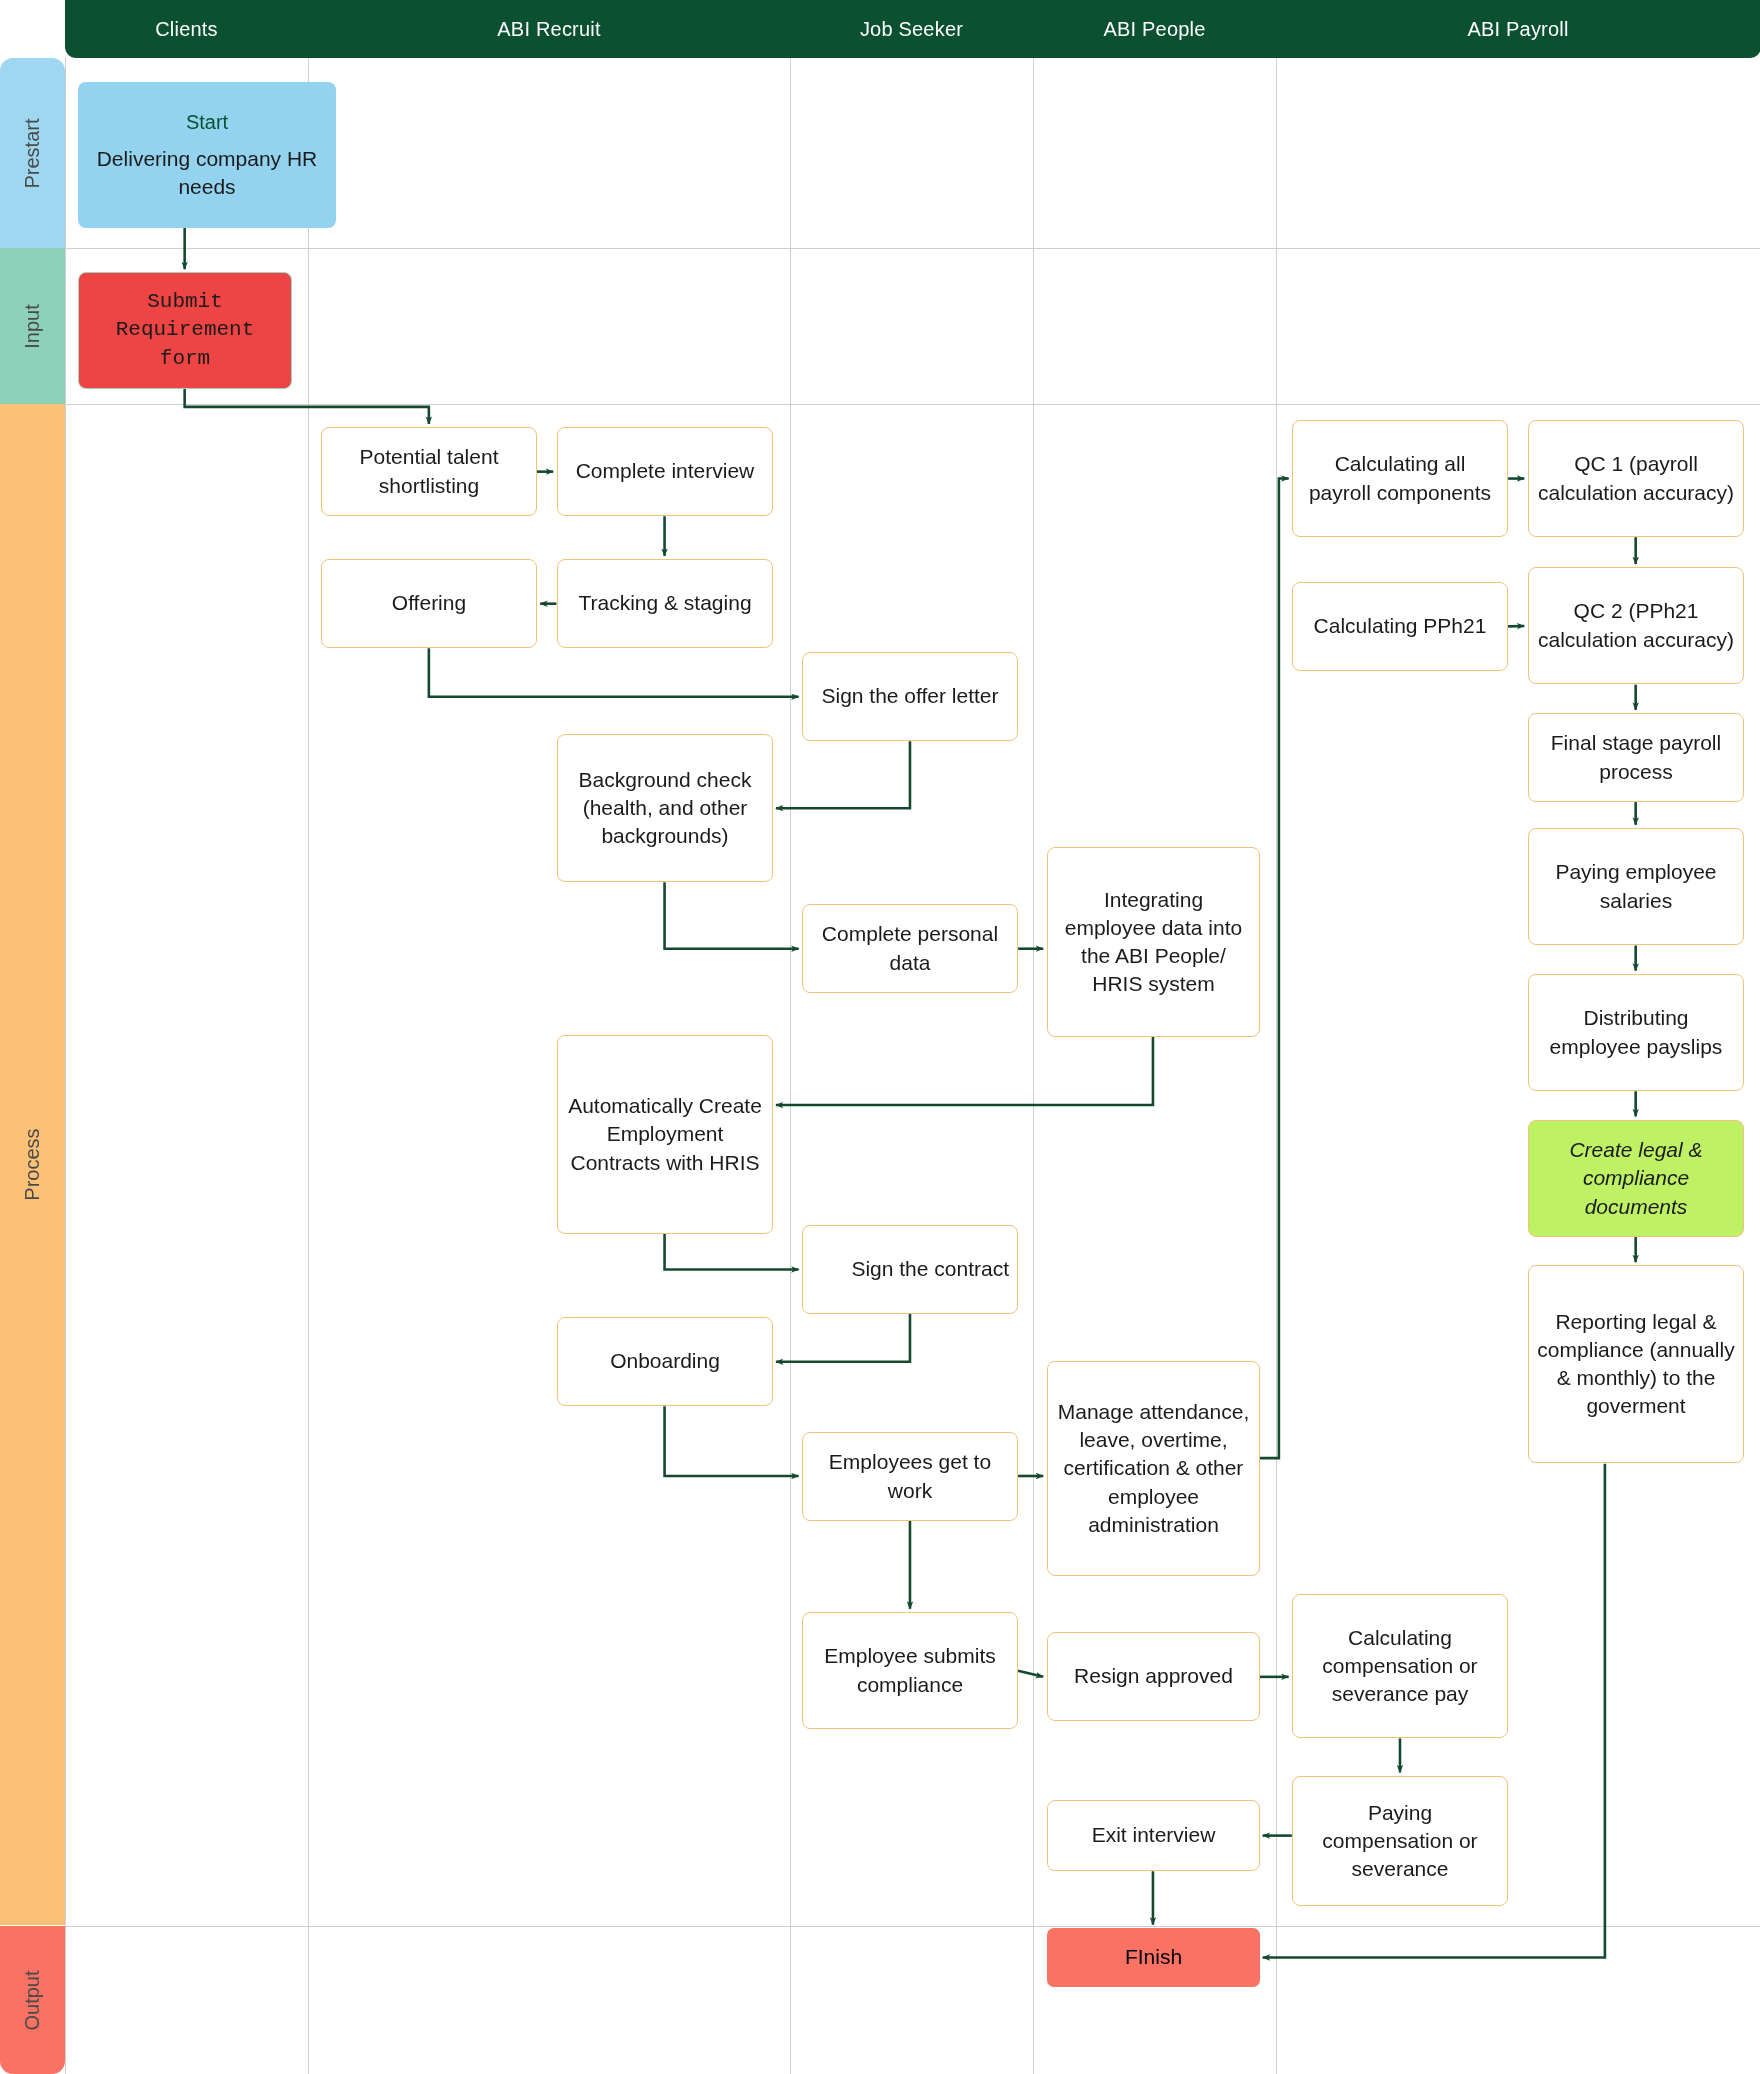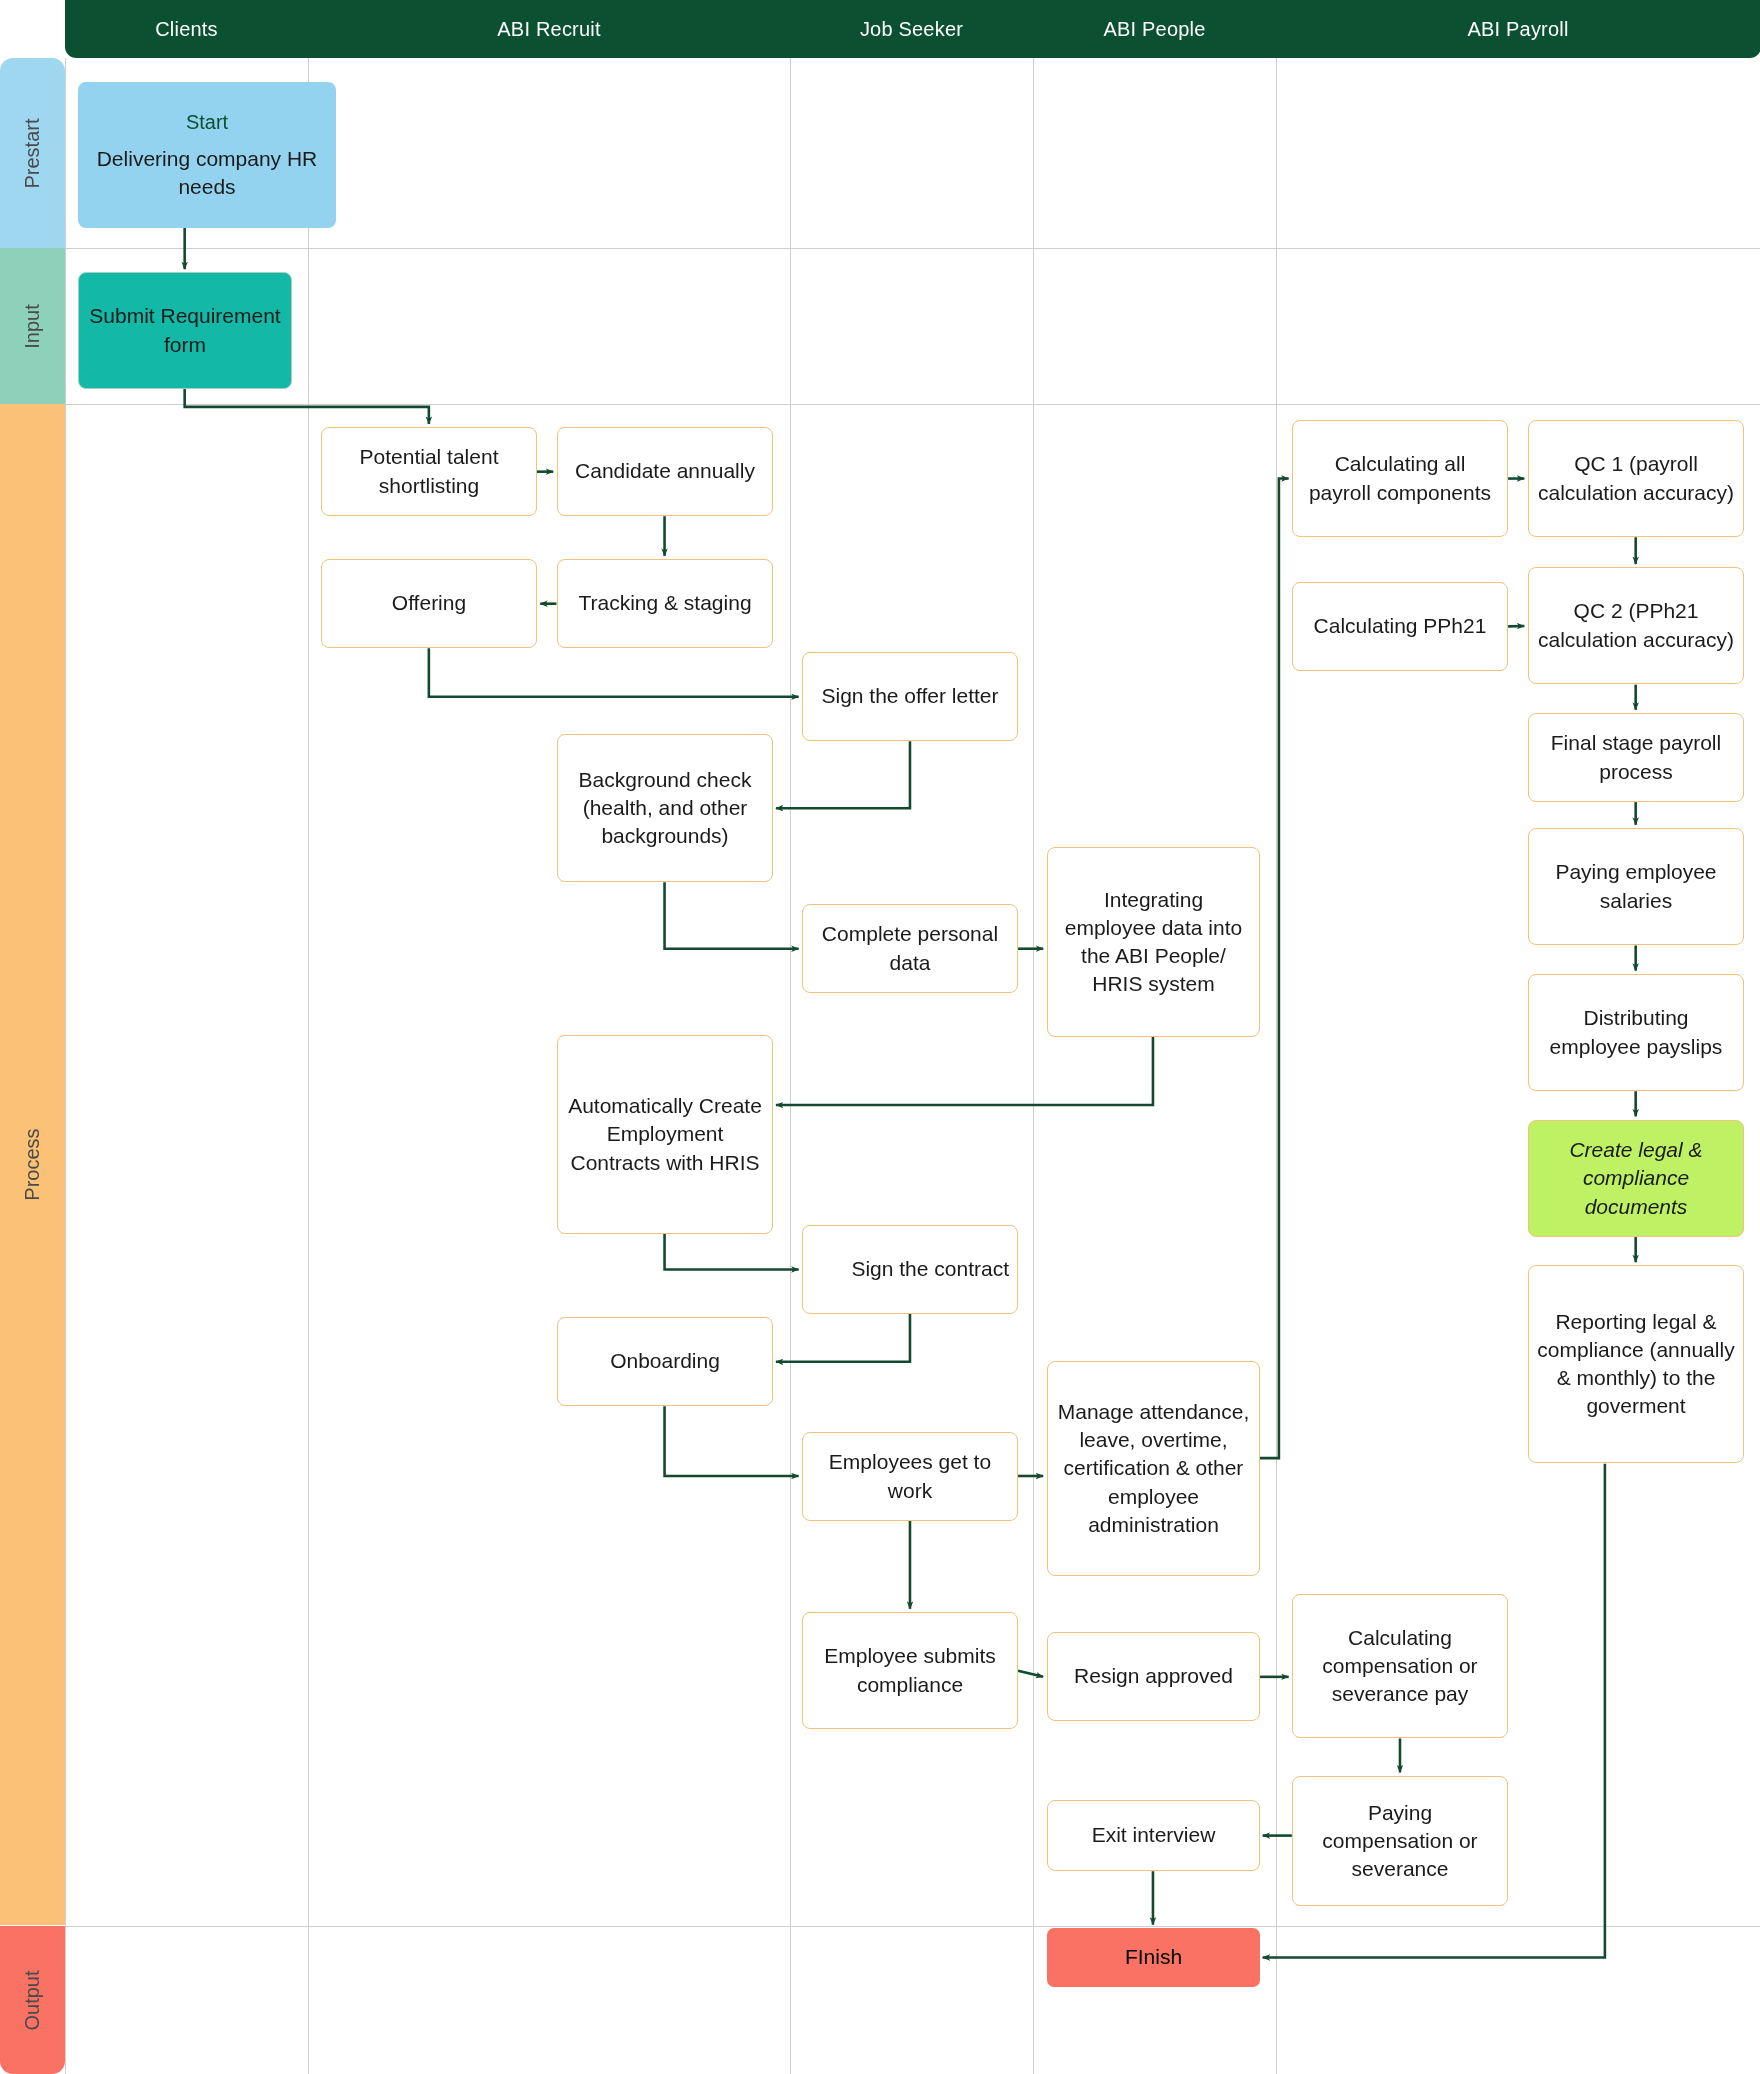--- a/index.html
+++ b/index.html
@@ -55,22 +55,23 @@
   .node.process {
     background:#ffffff;
     border:1.3px solid #f0c27a;
   }
   .node.grey {
     background:#bef264;
     border:1.3px solid #f0c27a;
     font-style:italic;
   }
   .node.input {
-    background:#14b8a6;
+    background:#ef4444;
     border:1.3px solid #9ed5c2;
+    font-family:Liberation Mono, monospace;
   }
   .node.start {
     background:#93d3f0;
     border:none;
     flex-direction:column;
     gap:9.7px;
   }
   .node.start .start-kicker { color:#0a5031; font-size:20px; }
   .node.finish {
     background:#fa7263;
@@ -178,21 +179,21 @@
         <div class="start-kicker">Start</div>
         <div>Delivering company HR needs</div>
       </div>
       <div class="node input" style="left: 78px; top: 272px; width: 214px; height: 117px;">
         <div>Submit Requirement form</div>
       </div>
       <div class="node process" style="left: 321px; top: 427px; width: 216px; height: 89px;">
         <div>Potential talent shortlisting</div>
       </div>
       <div class="node process" style="left: 557px; top: 427px; width: 216px; height: 89px;">
-        <div>Candidate annually</div>
+        <div>Complete interview</div>
       </div>
       <div class="node process" style="left: 321px; top: 559px; width: 216px; height: 89px;">
         <div>Offering</div>
       </div>
       <div class="node process" style="left: 557px; top: 559px; width: 216px; height: 89px;">
         <div>Tracking &amp; staging</div>
       </div>
       <div class="node process" style="left: 802px; top: 652px; width: 216px; height: 89px;">
         <div>Sign the offer letter</div>
       </div>

